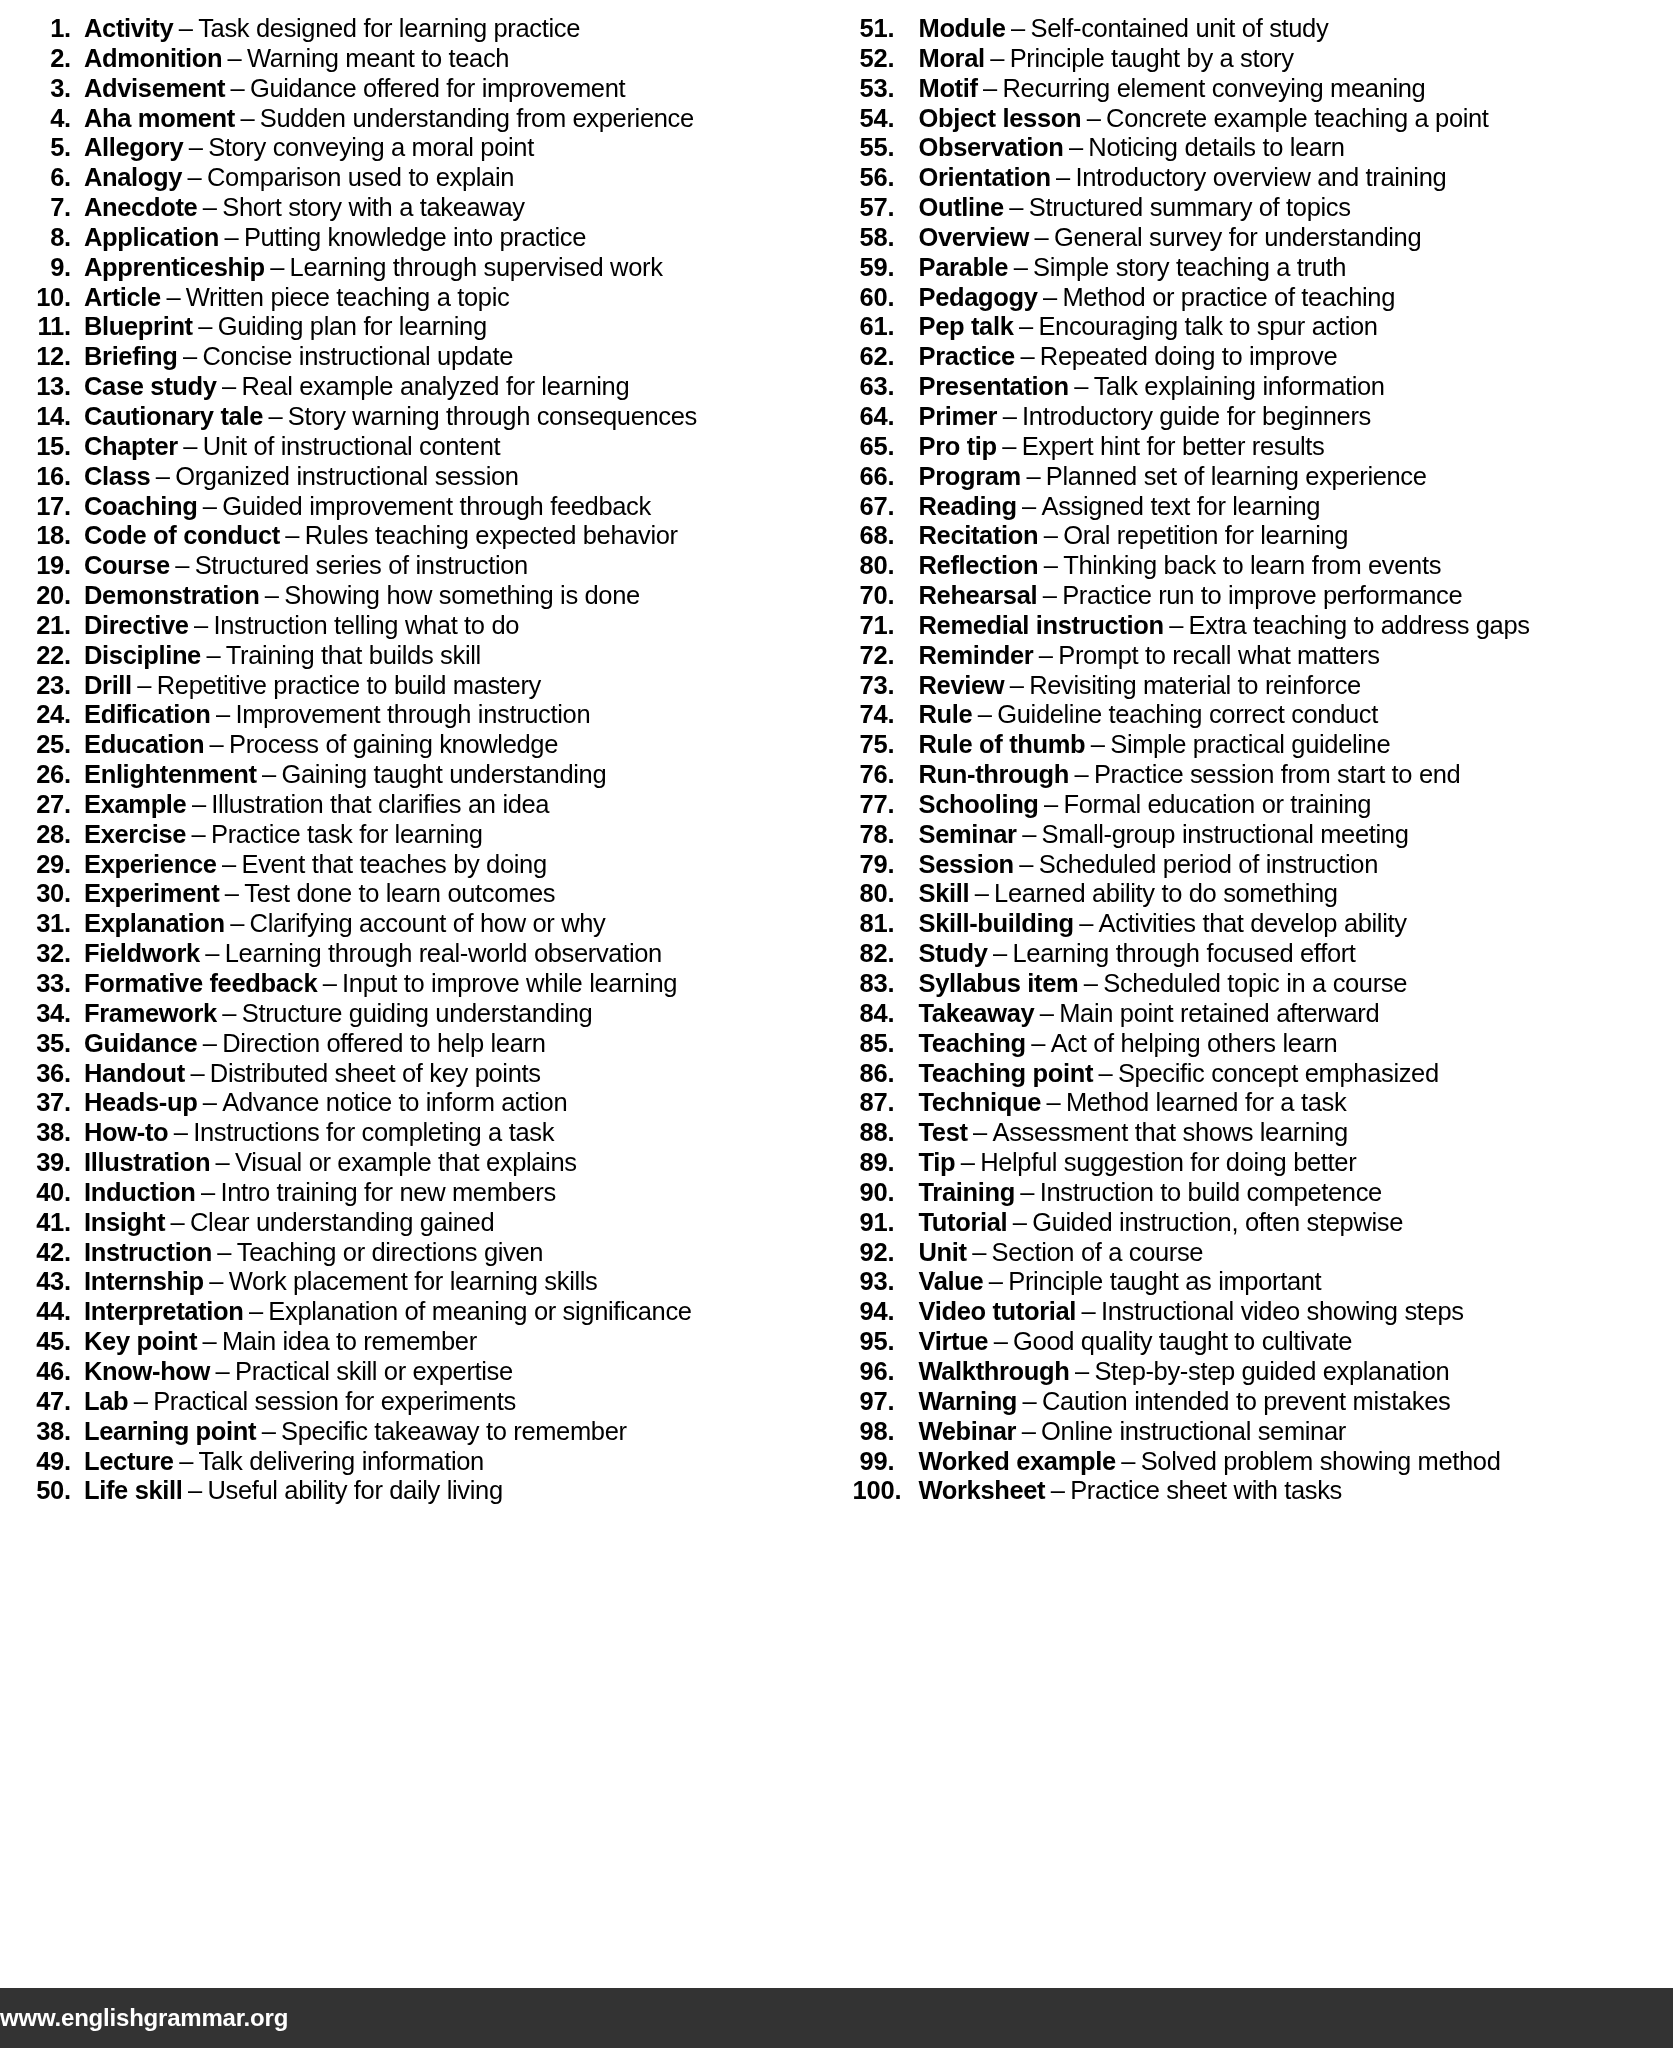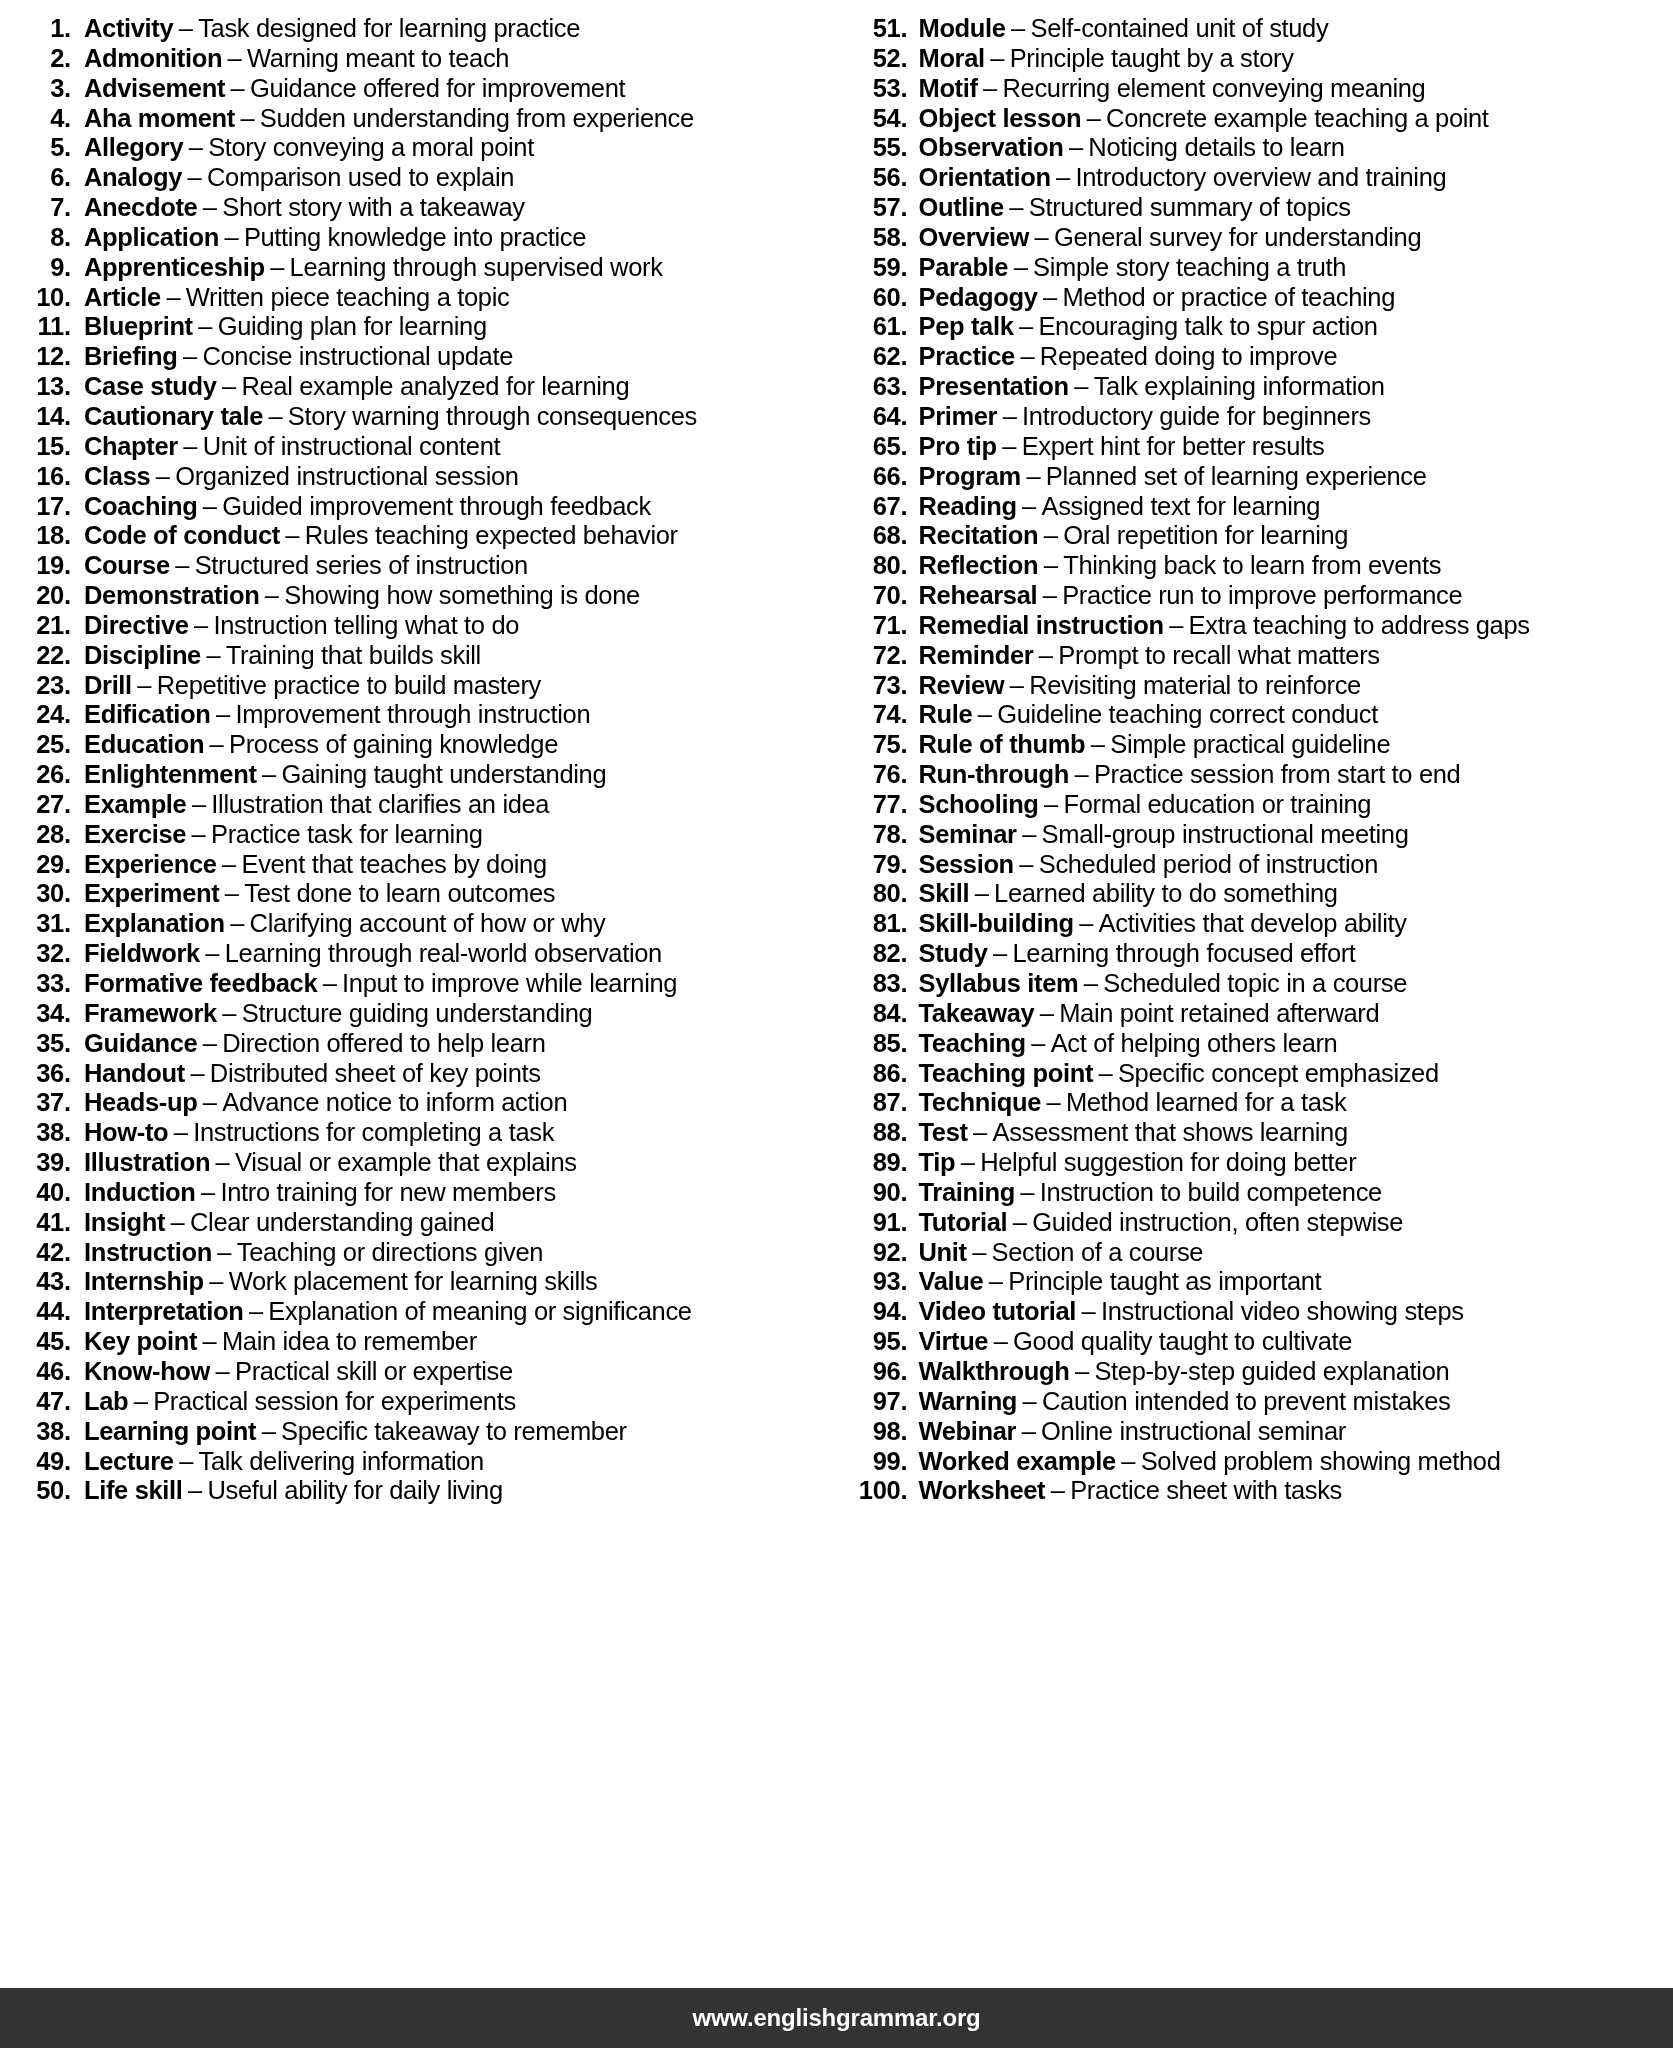--- a/index.html
+++ b/index.html
@@ -54,20 +54,21 @@
     width: 62px;
     text-align: right;
     font-weight: bold;
     font-size: 25.5px;
     letter-spacing: -0.2px;
     padding-right: 13px;
   }
   .col-right .num {
     width: 72px;
     padding-right: 11px;
+    text-align: center;
   }
   .term {
     font-weight: bold;
     font-size: 25.5px;
     letter-spacing: -0.35px;
   }
   .dash {
     font-weight: normal;
     font-size: 25.5px;
     padding: 0 1px;
@@ -79,21 +80,21 @@
     letter-spacing: -0.35px;
   }
 
   .footer {
     flex: 0 0 auto;
     height: 60px;
     background: #333333;
     color: #ffffff;
     display: flex;
     align-items: center;
-    justify-content: center;
+    justify-content: flex-start;
   }
   .footer-text {
     font-weight: bold;
     font-size: 24px;
     letter-spacing: -0.2px;
     color: #ffffff;
   }
 </style>
 </head>
 <body>

